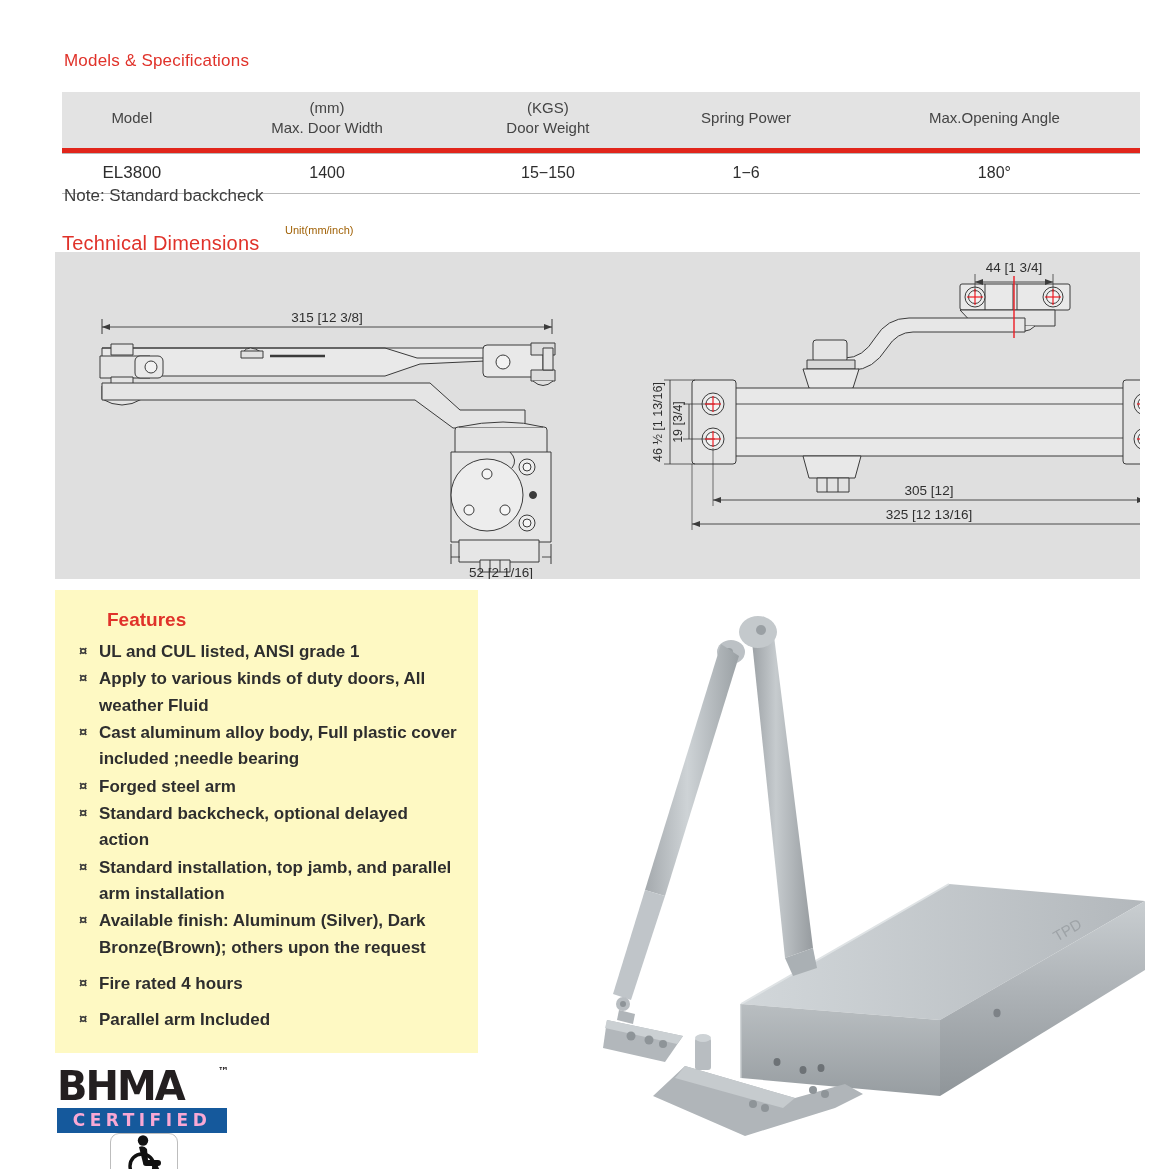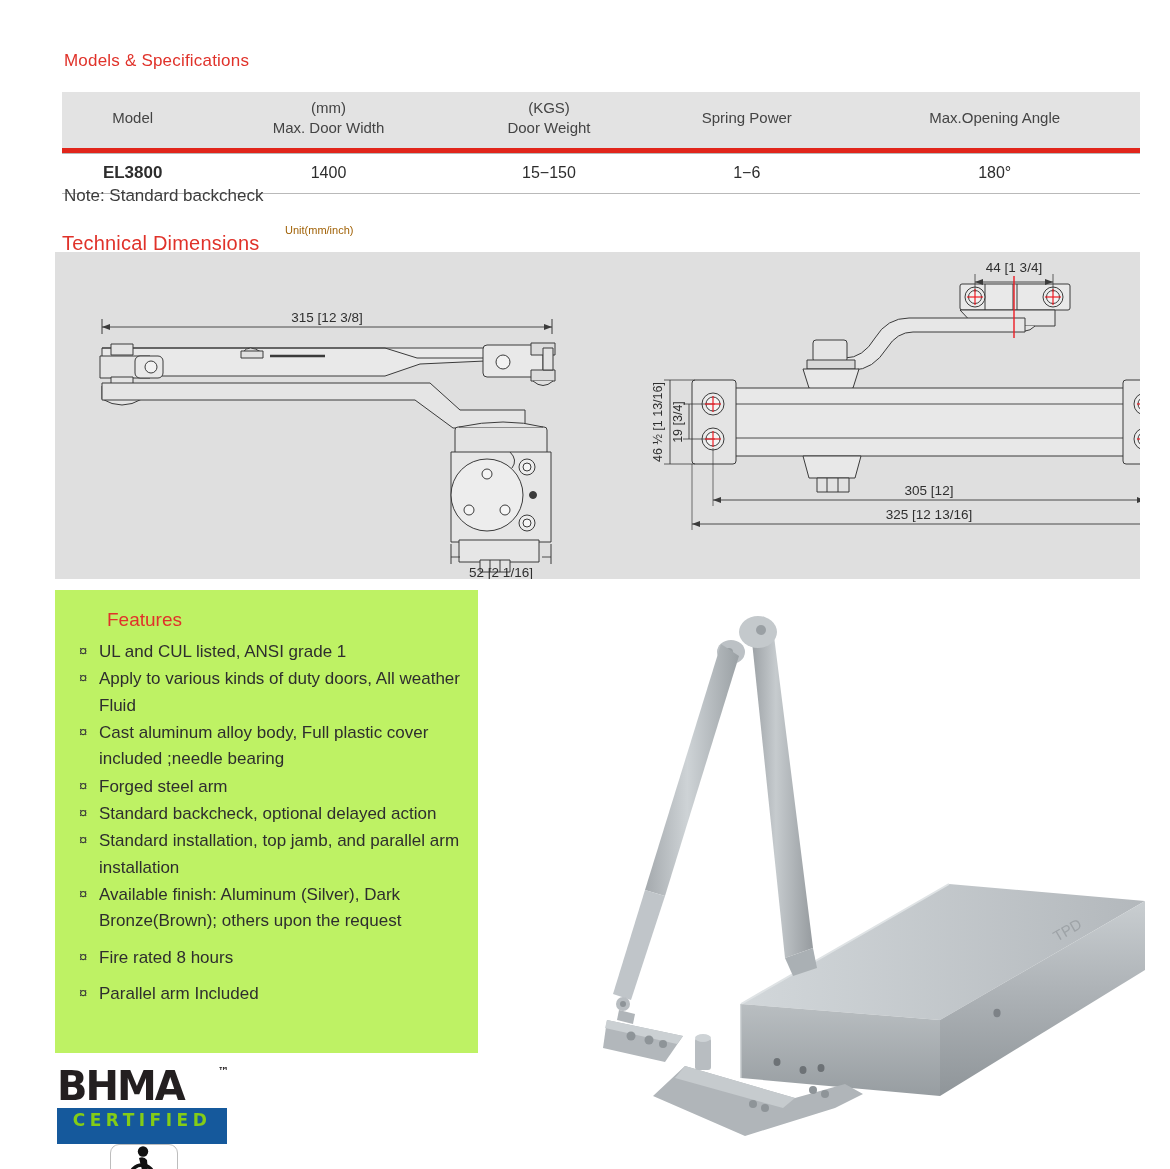--- a/index.html
+++ b/index.html
@@ -48,42 +48,43 @@
   }
   .spec-table thead td .unit { display: block; }
   .spec-table tbody td {
     text-align: center;
     font-size: 16px;
     color: #2d2d2d;
     padding: 9px 4px 10px 4px;
     background: #fff;
     border-bottom: 1px solid #b9b9b9;
   }
-  .spec-table tbody td:first-child { font-size: 17px; font-weight: bold; }
+  .spec-table tbody td:first-child { font-size: 17px; }
   .note {
     position: absolute; left: 64px; top: 186px;
     font-size: 17px; color: #3c3c3c;
   }
 
   
   #drawing-panel {
     position: absolute;
     left: 55px; top: 252px;
     width: 1085px; height: 327px;
     background: #dfdfdf;
   }
   #drawing-svg { display: block; width: 100%; height: 100%; }
 
   
   #features-box {
     position: absolute;
     left: 55px; top: 590px;
     width: 423px; height: 463px;
-    background: #bef264;
+    background: #fef9c3;
     padding: 14px 18px 0 24px;
+    font-weight: bold;
   }
   #features-title {
     color: #e0322a;
     font-size: 19px;
     margin: 5px 0 8px 28px;
   }
   .feat-list { list-style: none; margin: 0; padding: 0; }
   .feat-item {
     display: flex;
     align-items: flex-start;
@@ -126,25 +127,25 @@
     position: relative;
     font-size: 40px; font-weight: bold; color: #231f20;
     letter-spacing: -2px; line-height: 1.0;
     font-family: "DejaVu Sans", sans-serif;
   }
   #bhma-tm {
     position: absolute; right: -2px; top: 0;
     font-size: 11px; font-weight: bold; letter-spacing: 0;
   }
   #bhma-bottom {
-    background: #15599c; color: #84cc16;
+    background: #15599c; color: #f9a8d4;
     font-size: 17px; font-weight: bold;
     letter-spacing: 4.5px;
     text-align: center;
-    padding: 2px 0 14px 0;
+    padding: 2px 0 3px 0;
     margin-top: 2px;
     font-family: "DejaVu Sans", sans-serif;
   }
   
   #access-logo {
     width: 68px; height: 68px;
     border: 1px solid #bdbdbd;
     border-radius: 9px;
     background: #fff;
     margin-right: 26px;
@@ -399,21 +400,21 @@
       <li class="feat-item">
         <span class="feat-bullet">¤</span>
         <span class="feat-text">Standard installation, top jamb, and parallel arm installation</span>
       </li>
       <li class="feat-item">
         <span class="feat-bullet">¤</span>
         <span class="feat-text">Available finish: Aluminum (Silver), Dark Bronze(Brown); others upon the request</span>
       </li>
       <li class="feat-item spaced">
         <span class="feat-bullet">¤</span>
-        <span class="feat-text">Fire rated 8 hours</span>
+        <span class="feat-text">Fire rated 4 hours</span>
       </li>
       <li class="feat-item spaced">
         <span class="feat-bullet">¤</span>
         <span class="feat-text">Parallel arm Included</span>
       </li>
     </ul>
   </div>
 
   <div id="product-photo">
     <svg id="product-svg" viewBox="0 0 600 540">

